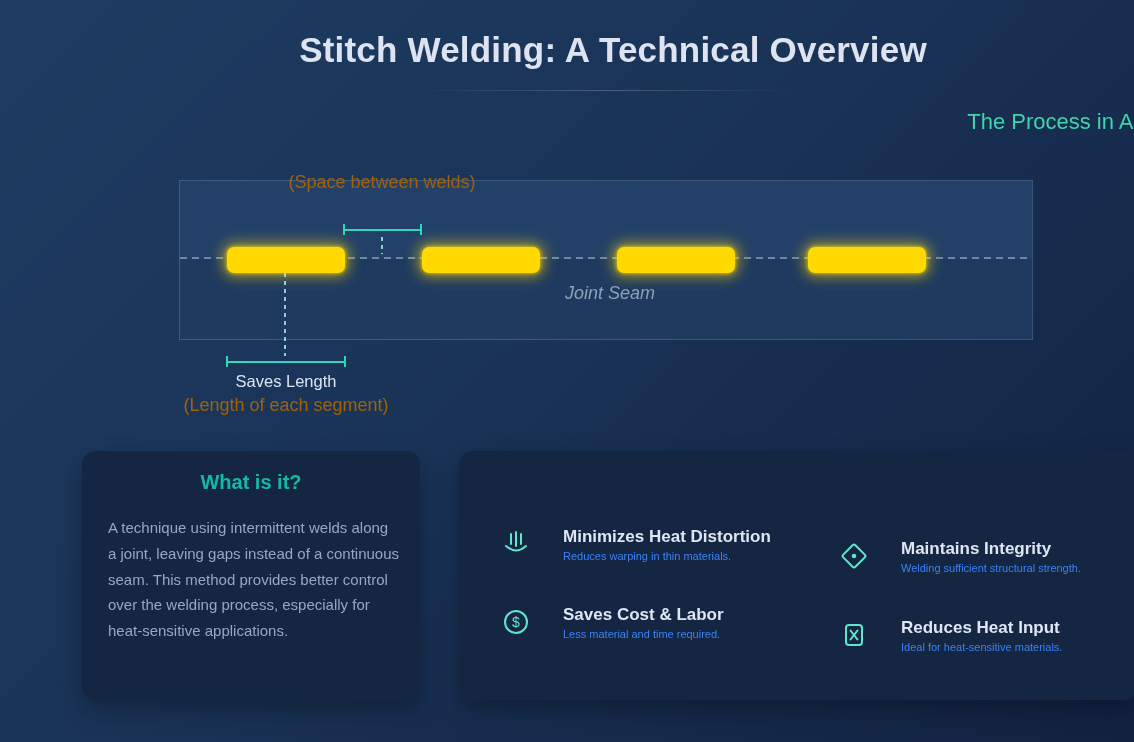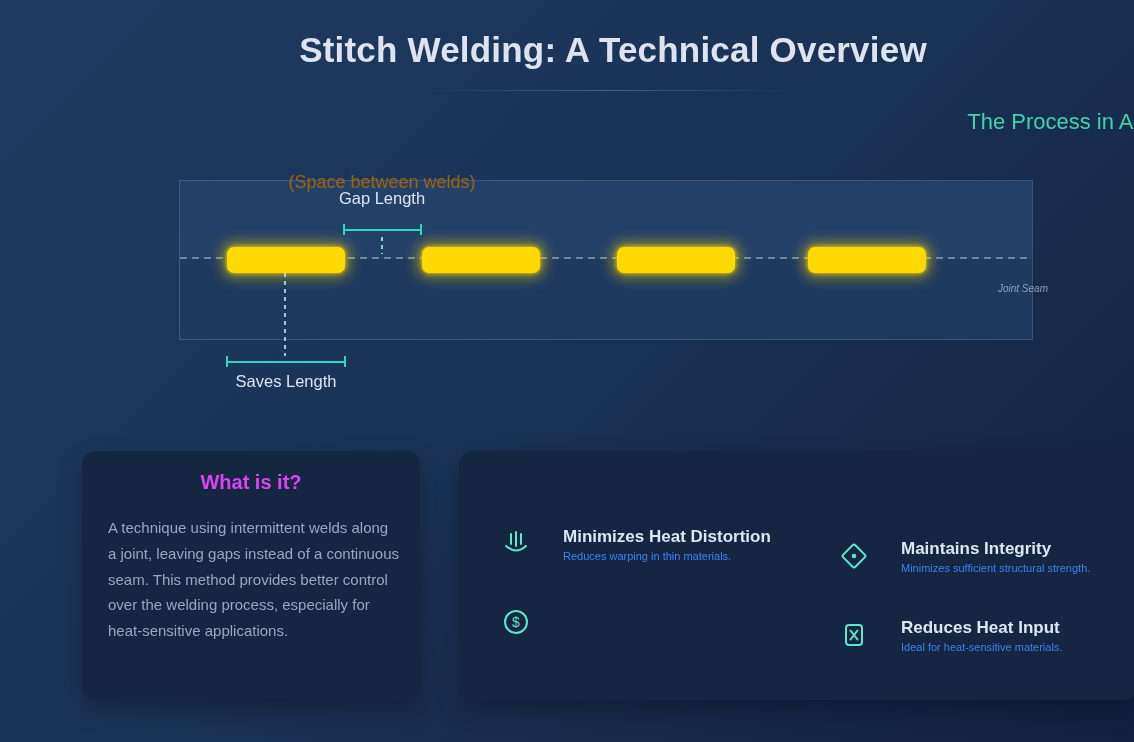--- a/index.html
+++ b/index.html
@@ -37,22 +37,22 @@
     background:repeating-linear-gradient(90deg,#7f94ab 0 7px,transparent 7px 12px);
     opacity:.85;
   }
   .weld{
     position:absolute;top:66px;width:118px;height:26px;border-radius:7px;
     background:#ffd900;
     box-shadow:0 0 4px rgba(255,217,0,.9),0 0 14px 4px rgba(255,215,0,.55);
   }
   .weld.w1{left:47px;} .weld.w2{left:242px;} .weld.w3{left:437px;} .weld.w4{left:628px;}
   .seam-label{
-    position:absolute;left:16px;top:102px;width:100%;text-align:right;
-    font-size:10px;font-style:italic;color:#8da0b8;
+    position:absolute;left:4px;top:102px;width:100%;text-align:center;
+    font-size:18px;font-style:italic;color:#8da0b8;
   }
 
   
   .ann-note{position:absolute;text-align:center;font-size:18px;color:#a16207;}
   .ann-label{position:absolute;text-align:center;font-size:16.5px;color:#dbe4f2;}
   .gap-note{left:186px;top:172px;width:300px;}
   .gap-label{left:186px;top:189px;width:300px;}
   .weld-label{left:90px;top:372px;width:300px;}
   .weld-note{left:90px;top:395px;width:300px;}
 
@@ -69,21 +69,21 @@
 
   
   .card{
     position:absolute;top:451px;height:249px;border-radius:14px;
     background:#152642;box-shadow:0 10px 24px rgba(0,0,0,.28);
   }
   .what-card{left:36px;width:338px;}
   .benefits-card{left:413px;width:679px;}
   .card-title{
     margin:0;position:absolute;top:20px;left:0;width:100%;text-align:center;
-    font-size:20px;font-weight:bold;color:#d946ef;
+    font-size:20px;font-weight:bold;color:#14b8a6;
   }
   .what-body{
     position:absolute;top:64px;left:26px;width:292px;margin:0;
     font-size:15px;line-height:1.72;color:#97a7bd;
   }
 
   .benefit{position:absolute;display:flex;align-items:flex-start;width:315px;}
   .benefit.b1{left:42px;top:76px;} .benefit.b2{left:380px;top:88px;}
   .benefit.b3{left:42px;top:154px;} .benefit.b4{left:380px;top:167px;}
   .benefit-icon{flex:0 0 30px;width:30px;height:34px;margin-right:32px;}
@@ -105,27 +105,27 @@
     <div class="plate-bottom"></div>
     <div class="seam-line"></div>
     <div class="weld w1"></div>
     <div class="weld w2"></div>
     <div class="weld w3"></div>
     <div class="weld w4"></div>
     <div class="seam-label">Joint Seam</div>
   </div>
 
   <div class="ann-note gap-note">(Space between welds)</div>
-  <div class="ann-label gap-label">Gap Length</div>
   <div class="bracket gap-bracket"></div>
   <div class="vdots gap-vdots"></div>
 
   <div class="vdots weld-vdots"></div>
   <div class="bracket weld-bracket"></div>
   <div class="ann-label weld-label">Saves Length</div>
+  <div class="ann-note weld-note">(Length of each segment)</div>
 
   <div class="card what-card">
     <h3 class="card-title">What is it?</h3>
     <p class="what-body">A technique using intermittent welds along a joint, leaving gaps instead of a continuous seam. This method provides better control over the welding process, especially for heat-sensitive applications.</p>
   </div>
 
   <div class="card benefits-card">
 
     <div class="benefit b1">
       <span class="benefit-icon">
@@ -144,31 +144,35 @@
 
     <div class="benefit b2">
       <span class="benefit-icon">
         <svg width="30" height="34" viewBox="0 0 30 34" fill="none" stroke="#5fe6cb" stroke-width="2" stroke-linejoin="round">
           <rect x="6.4" y="8.4" width="17.2" height="17.2" rx="2" transform="rotate(45 15 17)"></rect>
           <circle cx="15" cy="17" r="2.3" fill="#5fe6cb" stroke="none"></circle>
         </svg>
       </span>
       <div>
         <div class="benefit-title">Maintains Integrity</div>
-        <div class="benefit-sub">Minimizes sufficient structural strength.</div>
+        <div class="benefit-sub">Welding sufficient structural strength.</div>
       </div>
     </div>
 
     <div class="benefit b3">
       <span class="benefit-icon">
         <svg width="30" height="34" viewBox="0 0 30 34" fill="none" stroke="#5fe6cb" stroke-width="2">
           <circle cx="15" cy="17" r="11"></circle>
           <text x="15" y="22" text-anchor="middle" font-size="14" font-family="Liberation Sans, sans-serif" fill="#5fe6cb" stroke="none">$</text>
         </svg>
       </span>
+      <div>
+        <div class="benefit-title">Saves Cost &amp; Labor</div>
+        <div class="benefit-sub">Less material and time required.</div>
+      </div>
     </div>
 
     <div class="benefit b4">
       <span class="benefit-icon">
         <svg width="30" height="34" viewBox="0 0 30 34" fill="none" stroke="#5fe6cb" stroke-width="2" stroke-linecap="round">
           <rect x="7" y="7" width="16" height="20" rx="3"></rect>
           <path d="M11.5 12.5 L18.5 21.5"></path>
             <path d="M18.5 12.5 L11.5 21.5"></path>
         </svg>
       </span>

